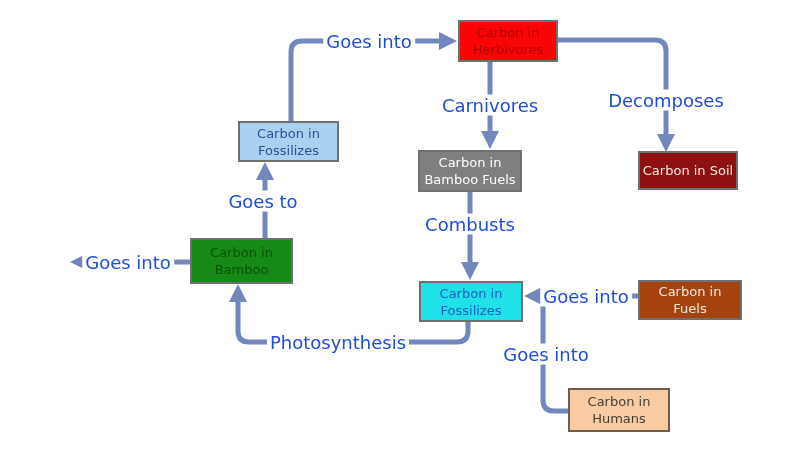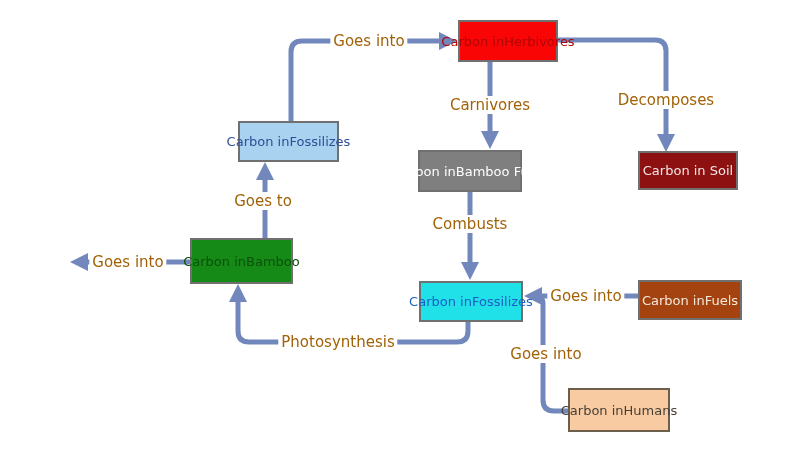--- a/index.html
+++ b/index.html
@@ -27,41 +27,42 @@
   }
   svg.edges polygon {
     fill: #7287BB;
     stroke: none;
   }
   .node {
     position: absolute;
     box-sizing: border-box;
     border: 2px solid #707070;
     display: flex;
+    flex-direction: column;
     align-items: center;
     justify-content: center;
     font-size: 13px;
     line-height: 17px;
     text-align: center;
     white-space: nowrap;
   }
   .node-carnivores  { left: 458px; top: 20px;  width: 100px; height: 42px; background: #F90505; color: #AF0606; }
   .node-herbivores  { left: 238px; top: 121px; width: 101px; height: 41px; background: #A8D2F0; color: #2F4E94; }
   .node-fossil      { left: 418px; top: 150px; width: 104px; height: 42px; background: #7F7F7F; color: #FFFFFF; }
   .node-soil        { left: 638px; top: 151px; width: 100px; height: 39px; background: #8D1111; color: #F2E6E6; }
   .node-bamboo      { left: 190px; top: 238px; width: 103px; height: 46px; background: #168A16; color: #0A520A; }
   .node-atmosphere  { left: 419px; top: 281px; width: 104px; height: 41px; background: #20E0E8; color: #1D5FC4; }
   .node-trees       { left: 638px; top: 280px; width: 104px; height: 40px; background: #A4430F; color: #F2E9DD; }
   .node-humans      { left: 568px; top: 388px; width: 102px; height: 44px; background: #F8CBA2; color: #474036; border-color: #6C604C; }
   .edge-label {
     position: absolute;
     transform: translate(-50%, -50%);
     background: #ffffff;
-    color: #a16207;
-    font-size: 15px;
+    color: #1d4ed8;
+    font-size: 18px;
     padding: 0 3px;
     white-space: nowrap;
   }
   .lbl-goes-into-1     { left: 369px; top: 41px;  }
   .lbl-fossilizes      { left: 490px; top: 105px; }
   .lbl-decomposes      { left: 666px; top: 100px; }
   .lbl-goes-to         { left: 263px; top: 201px; }
   .lbl-goes-into-left  { left: 128px; top: 262px; }
   .lbl-combusts        { left: 470px; top: 224px; }
   .lbl-photosynthesis  { left: 338px; top: 342px; }

